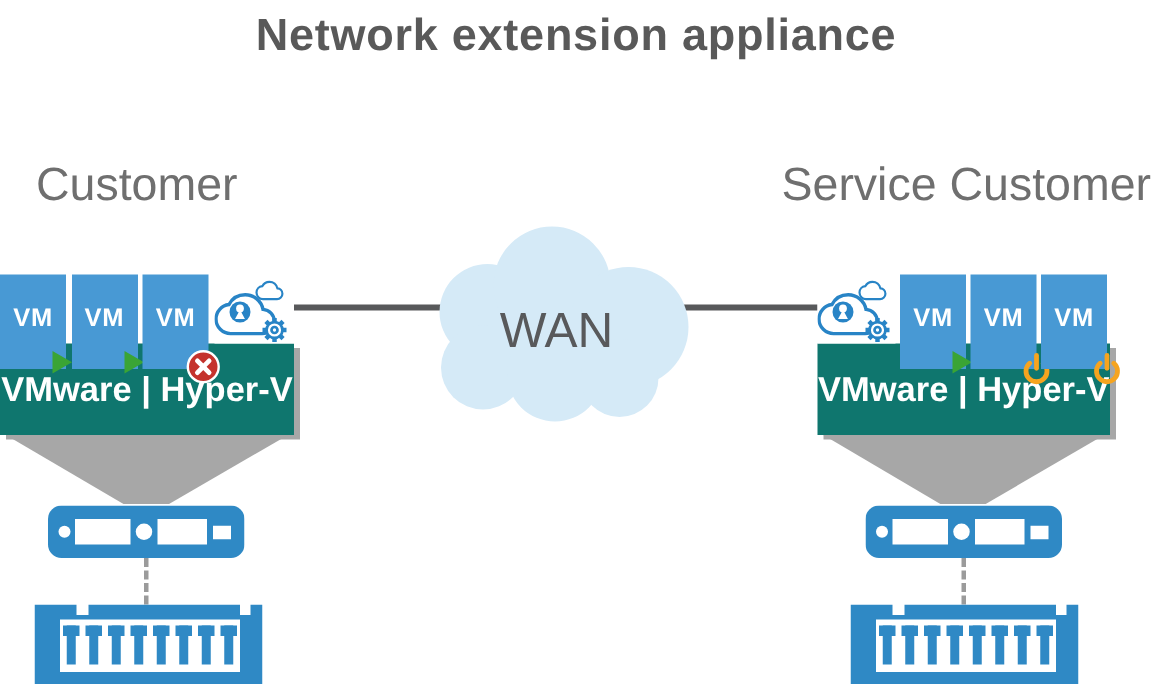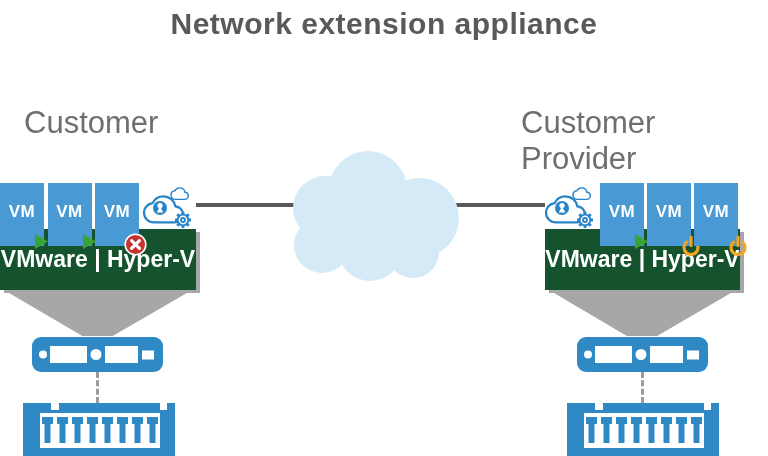--- a/index.html
+++ b/index.html
@@ -22,21 +22,21 @@
     top:183px;width:44px;height:63px;background:#4899d4;z-index:4;
     display:flex;align-items:center;justify-content:center;
   }
   .vm-box span{color:#ffffff;font-weight:bold;font-size:17px;letter-spacing:.5px;margin-top:-6px;}
   .badge{position:absolute;z-index:6;line-height:0;}
   .play-badge{right:-5px;bottom:-4px;}
   .err-badge{right:-8px;bottom:-10px;}
   .pwr-badge{right:-11px;bottom:-11px;}
   .appliance-box{top:183px;width:53px;height:46px;background:#ffffff;z-index:5;line-height:0;}
   .hv-bar{
-    top:229px;height:61px;background:#14532d;z-index:3;
+    top:229px;height:61px;background:#0f766e;z-index:3;
     display:flex;align-items:center;justify-content:center;
     color:#ffffff;font-weight:bold;font-size:23px;
     box-shadow:4px 3px 0 rgba(95,95,95,.55);
   }
   .funnel{
     top:290px;height:46px;background:#a7a7a7;z-index:4;
     clip-path:polygon(2% 0%,98% 0%,57.5% 100%,42% 100%);
   }
   .device{top:337px;z-index:5;line-height:0;}
   .dashed-link{top:372px;width:0;height:31px;border-left:3px dashed #9b9b9b;z-index:2;}
@@ -108,34 +108,35 @@
           <rect x="124" y="14" width="11" height="7"></rect>
       </g>
     </g>
   </defs>
 </svg>
 
 <div class="canvas">
 
   <div class="abs title">Network extension appliance</div>
   <div class="abs section-label customer-label">Customer</div>
-  <div class="abs section-label sp-label">Customer Provider</div>
+  <div class="abs section-label sp-label">Service Customer</div>
 
   <div class="abs connector-line"></div>
 
   <svg class="abs wan-cloud" width="182" height="132" viewBox="0 0 182 132">
     <g fill="#d5eaf7">
       <circle cx="45" cy="58" r="32"></circle>
       <circle cx="88" cy="40" r="39"></circle>
       <circle cx="139" cy="68" r="40"></circle>
       <circle cx="42" cy="95" r="28"></circle>
       <circle cx="90" cy="99" r="32"></circle>
       <circle cx="133" cy="102" r="26"></circle>
     </g>
   </svg>
+  <div class="abs wan-label">WAN</div>
 
   <div class="abs vm-box" style="left:0px">
     <span>VM</span>
     <svg class="badge play-badge" width="15" height="17" viewBox="0 0 15 17">
         <use href="#play-ic"></use>
       </svg>
   </div>
   <div class="abs vm-box" style="left:47.5px">
     <span>VM</span>
     <svg class="badge play-badge" width="15" height="17" viewBox="0 0 15 17">

